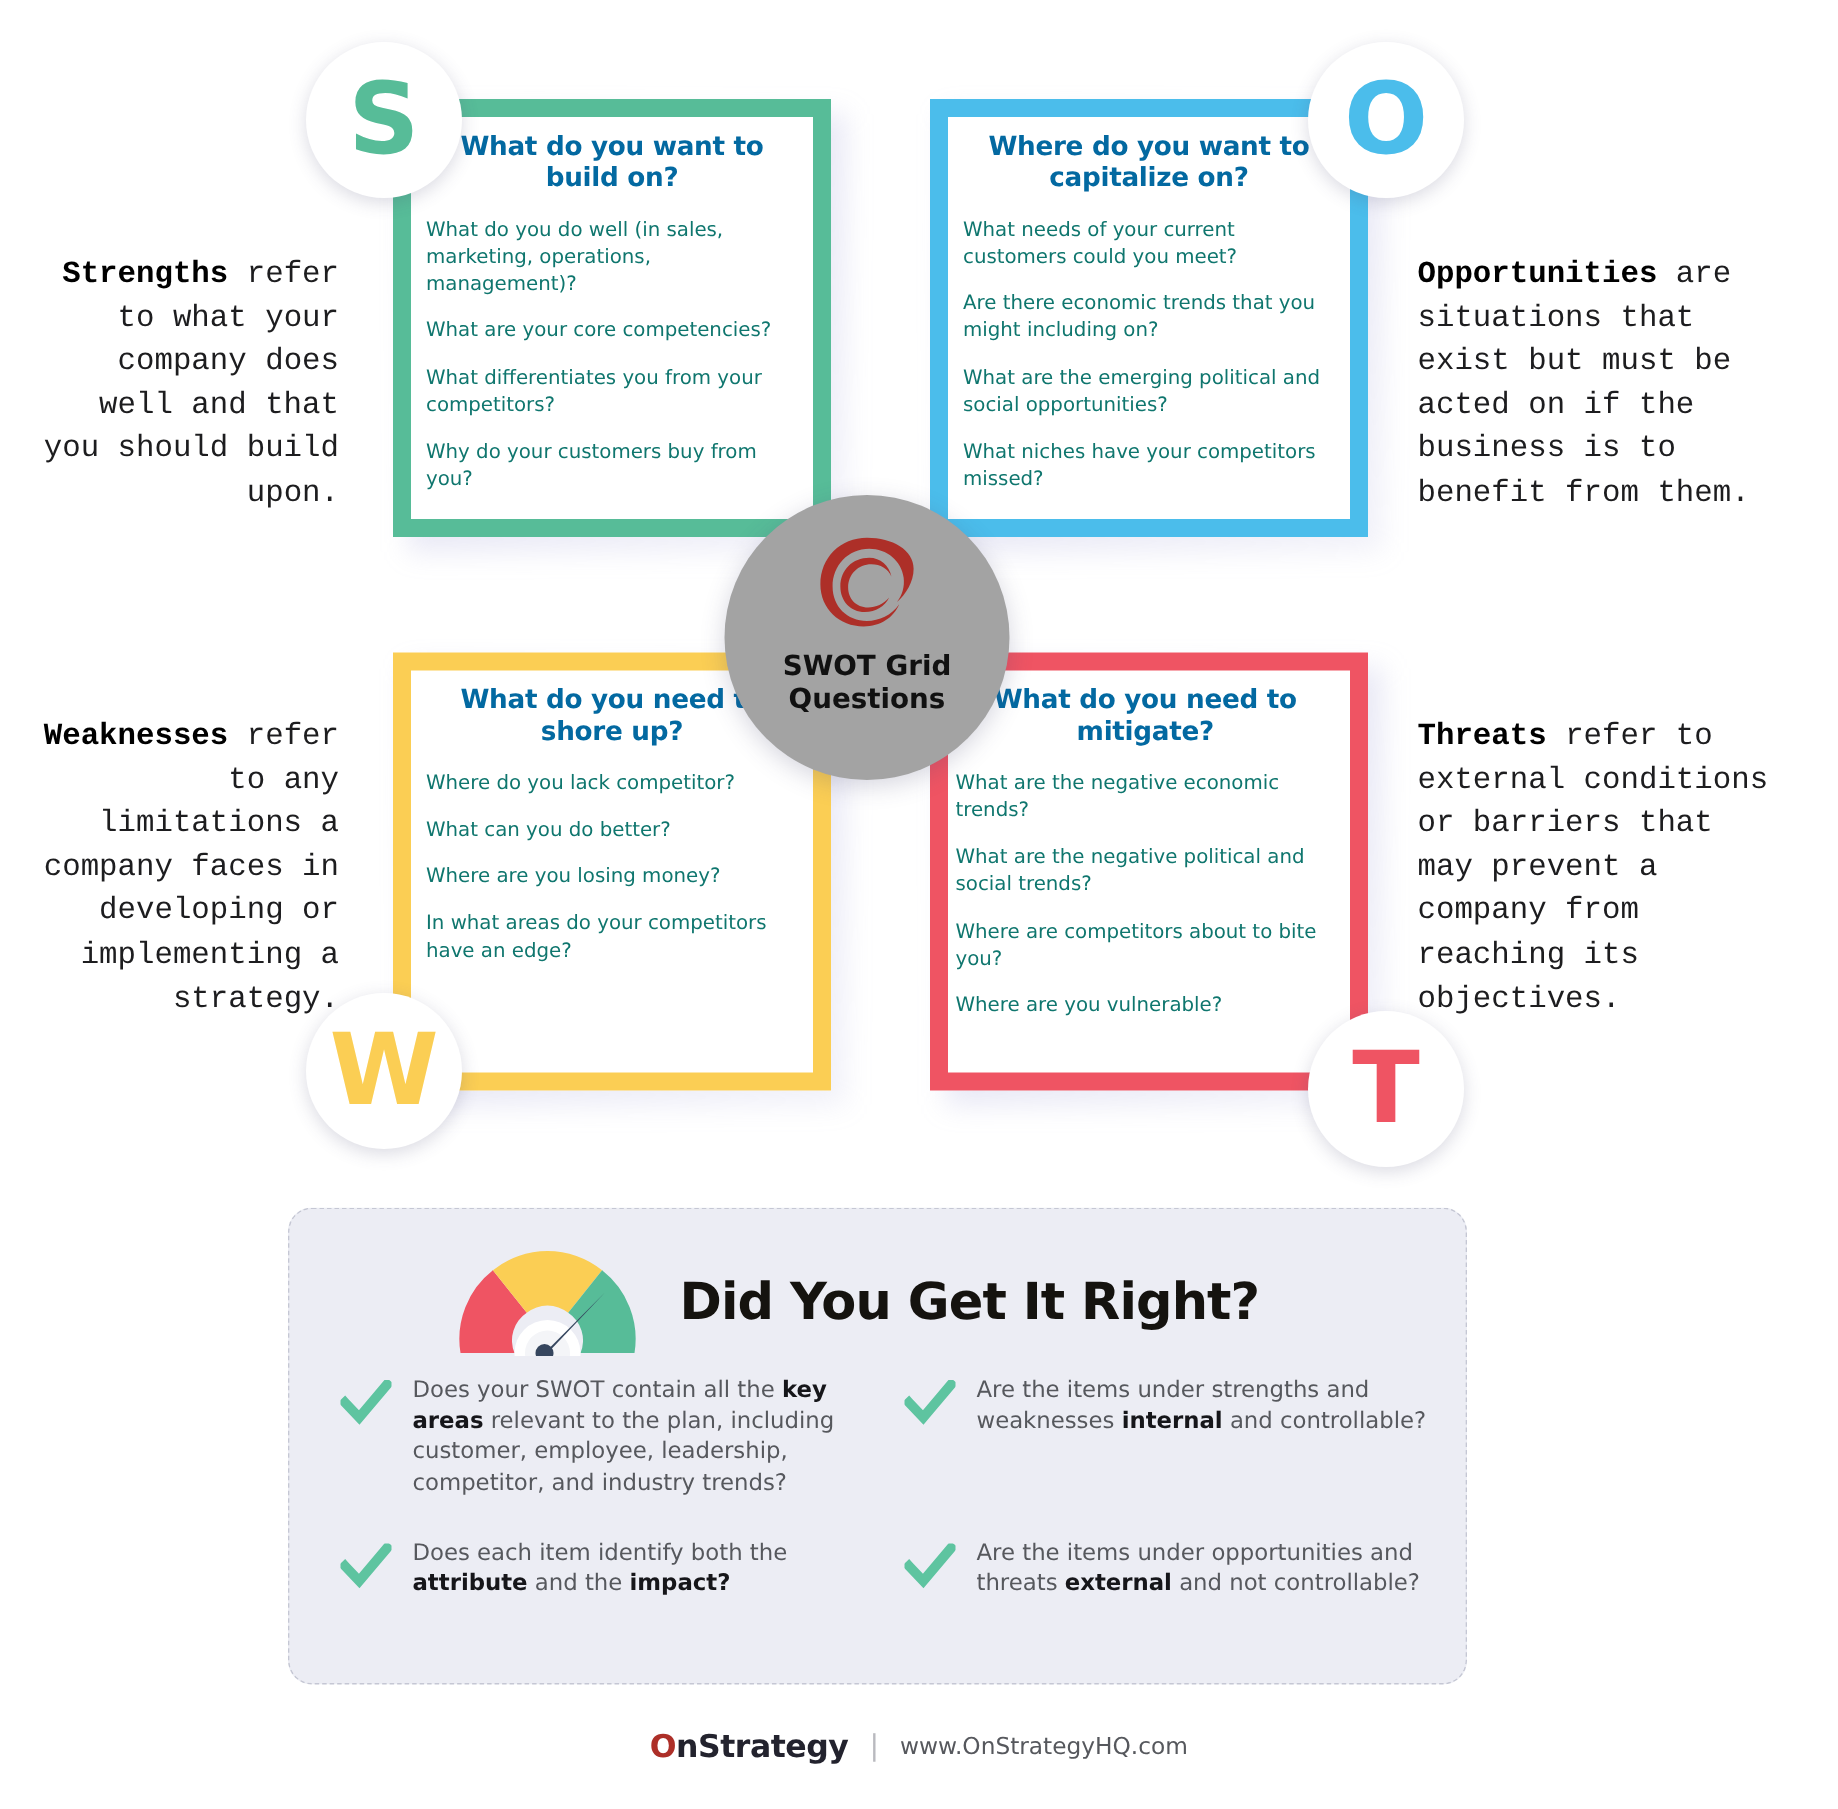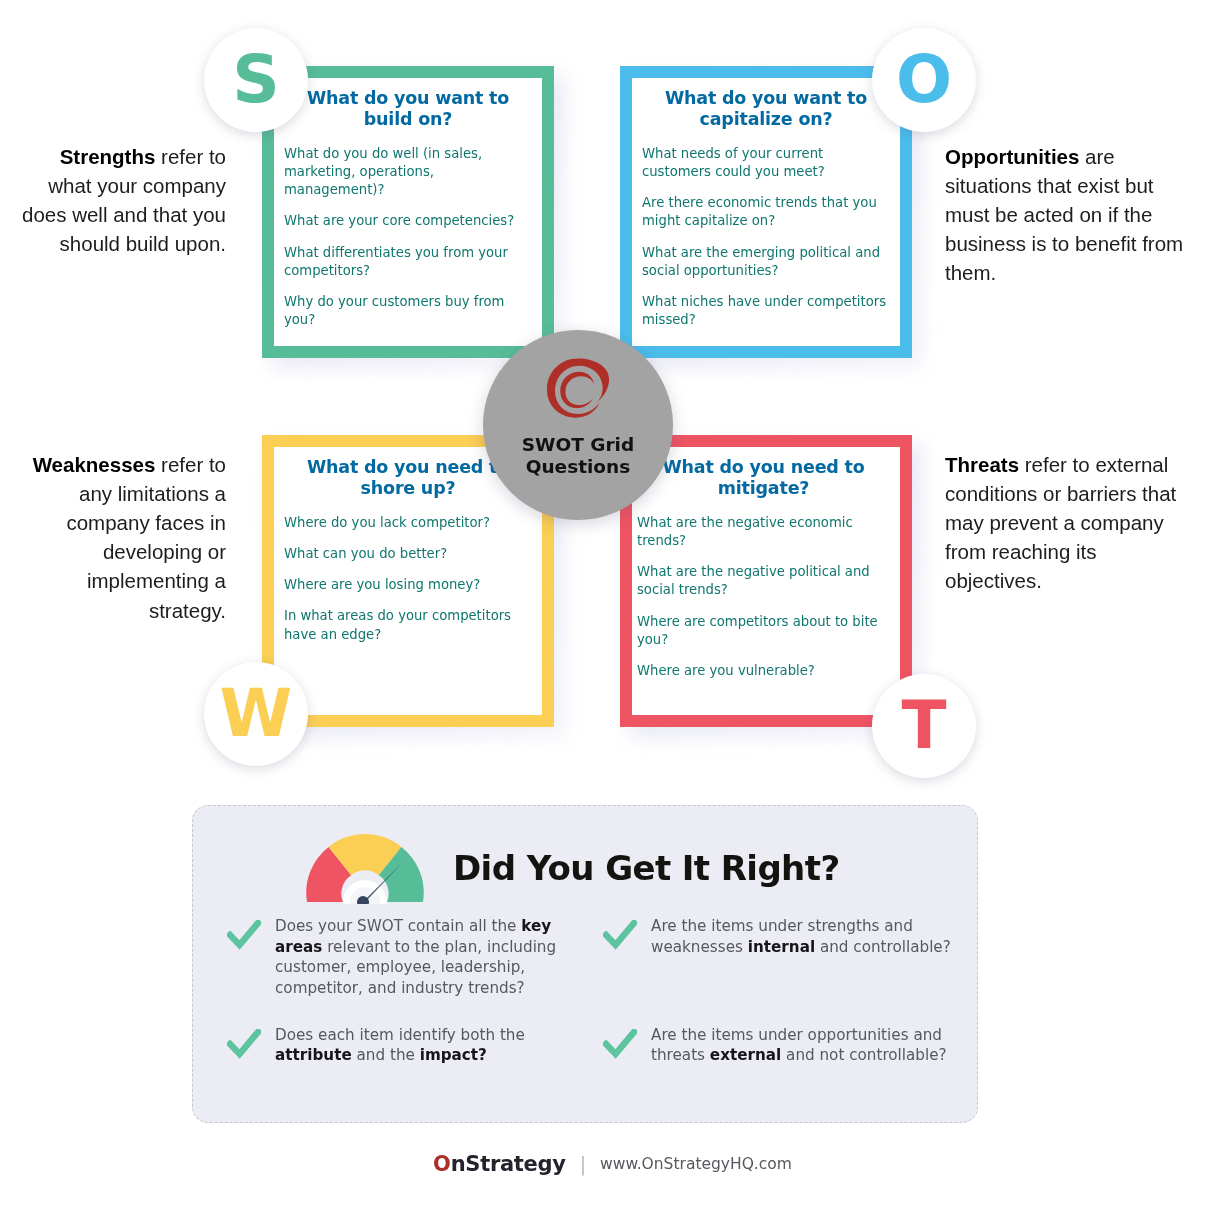--- a/index.html
+++ b/index.html
@@ -18,21 +18,22 @@
     background: #ffffff;
     overflow: hidden;
   }
 
   
   .side-desc {
     position: absolute;
     font-size: 20.5px;
     line-height: 1.42;
     color: #1d1d1f;
-    font-family: Liberation Sans, sans-serif;
+    font-family: Liberation Mono, monospace;
+    margin-top: 27px;
   }
   .side-desc b {
     font-weight: bold;
     color: #000000;
   }
   .side-left  { text-align: right; }
   .side-right { text-align: left;  }
 
   #desc-strengths     { left: 18px;  top: 142px; width: 208px; }
   #desc-weaknesses    { left: 18px;  top: 450px; width: 208px; }
@@ -241,25 +242,25 @@
 
   <div class="quad-inner" id="inner-s">
     <div class="quad-title">What do you want to build on?</div>
     <p class="quad-q">What do you do well (in sales, marketing, operations, management)?</p>
     <p class="quad-q">What are your core competencies?</p>
     <p class="quad-q">What differentiates you from your competitors?</p>
     <p class="quad-q">Why do your customers buy from you?</p>
   </div>
 
   <div class="quad-inner" id="inner-o">
-    <div class="quad-title">What do you want to capitalize on?</div>
+    <div class="quad-title">Where do you want to capitalize on?</div>
     <p class="quad-q">What needs of your current customers could you meet?</p>
-    <p class="quad-q">Are there economic trends that you might capitalize on?</p>
+    <p class="quad-q">Are there economic trends that you might including on?</p>
     <p class="quad-q">What are the emerging political and social opportunities?</p>
-    <p class="quad-q">What niches have under competitors missed?</p>
+    <p class="quad-q">What niches have your competitors missed?</p>
   </div>
 
   <div class="quad-inner" id="inner-w">
     <div class="quad-title">What do you need to shore up?</div>
     <p class="quad-q">Where do you lack competitor?</p>
     <p class="quad-q">What can you do better?</p>
     <p class="quad-q">Where are you losing money?</p>
     <p class="quad-q">In what areas do your competitors have an edge?</p>
   </div>
 

